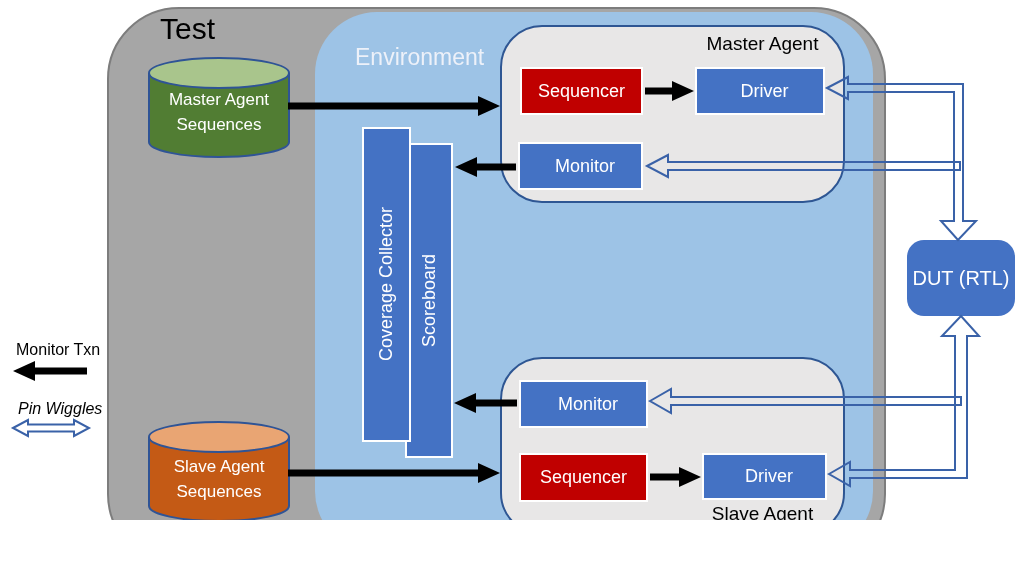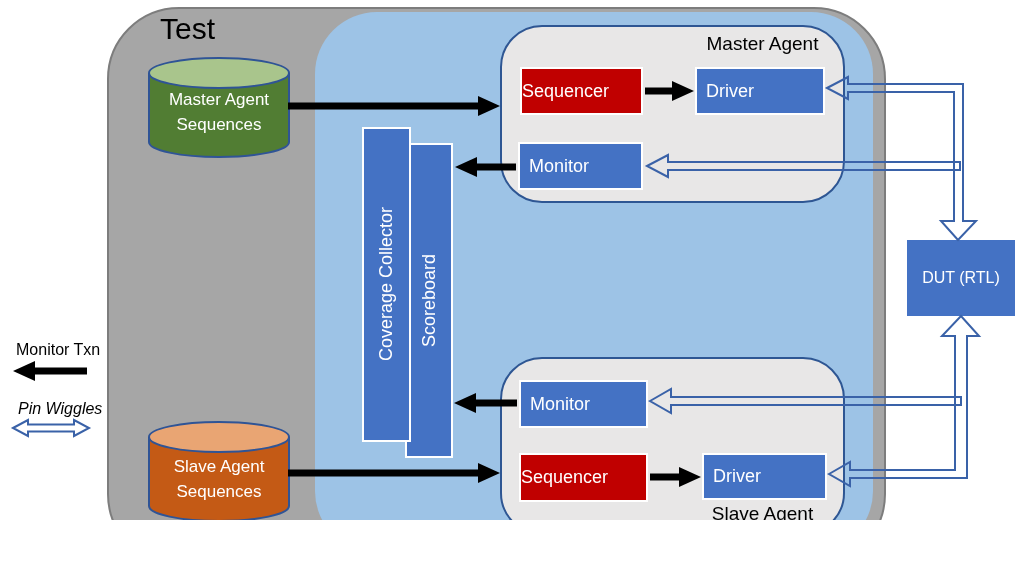--- a/index.html
+++ b/index.html
@@ -24,41 +24,41 @@
     width:345px;height:178px;border-radius:42px;box-sizing:border-box;
     background:var(--agent_gray,#e8e7e7);border:2px solid var(--agent_border,#2e5693);
   }
   .master-agent-box{left:500px;top:25px;}
   .slave-agent-box{left:500px;top:357px;}
   .agent-label{width:145px;text-align:center;font-size:19px;color:#000;}
   .master-agent-label{left:690px;top:33px;}
   .slave-agent-label{left:690px;top:503px;}
   
   .comp{
-    display:flex;align-items:center;box-sizing:border-box;
+    display:flex;align-items:center;justify-content:center;box-sizing:border-box;
     color:#fff;font-size:18px;border:2.5px solid #fff;
   }
   .blue{background:var(--box_blue,#4472c4);padding-left:9px;}
   .red{background:var(--box_red,#c00000);}
   .m-seq{left:520px;top:67px;width:123px;height:48px;}
   .m-drv{left:695px;top:67px;width:130px;height:48px;}
   .m-mon{left:518px;top:142px;width:125px;height:48px;}
   .s-mon{left:519px;top:380px;width:129px;height:48px;}
   .s-seq{left:519px;top:453px;width:129px;height:49px;}
   .s-drv{left:702px;top:453px;width:125px;height:47px;}
   .vbar{
     display:flex;align-items:center;justify-content:center;box-sizing:border-box;
     background:var(--box_blue,#4472c4);border:2px solid #fff;color:#fff;font-size:18px;
   }
   .vtext{writing-mode:vertical-rl;transform:rotate(180deg);white-space:nowrap;}
   .cov-col{left:362px;top:127px;width:49px;height:315px;}
   .scoreboard{left:405px;top:143px;width:48px;height:315px;}
   .dut{
     left:907px;top:240px;width:108px;height:76px;background:var(--box_blue,#4472c4);
-    display:flex;align-items:center;justify-content:center;color:#fff;font-size:16px;
+    display:flex;align-items:center;justify-content:center;color:#fff;font-size:20px;border-radius:17px;
   }
   
   .cyl{width:142px;height:101px;}
   .cyl-master{left:148px;top:57px;}
   .cyl-slave{left:148px;top:421px;}
   .cyl-text{
     width:142px;height:52px;display:flex;flex-direction:column;align-items:center;justify-content:center;
     color:#fff;font-size:17px;line-height:25px;text-align:center;
   }
   .cyl-master-text{left:148px;top:86px;}
@@ -76,20 +76,21 @@
 </style>
 </head>
 <body>
 
 <div class="canvas">
 
   <div class="abs test-box"></div>
   <div class="abs test-label">Test</div>
 
   <div class="abs env-box"></div>
+  <div class="abs env-label">Environment</div>
 
   <div class="abs agent-box master-agent-box"></div>
   <div class="abs agent-label master-agent-label">Master Agent</div>
 
   <div class="abs agent-box slave-agent-box"></div>
   <div class="abs agent-label slave-agent-label">Slave Agent</div>
 
   <div class="abs vbar scoreboard">
     <span class="vtext">Scoreboard</span>
   </div>

